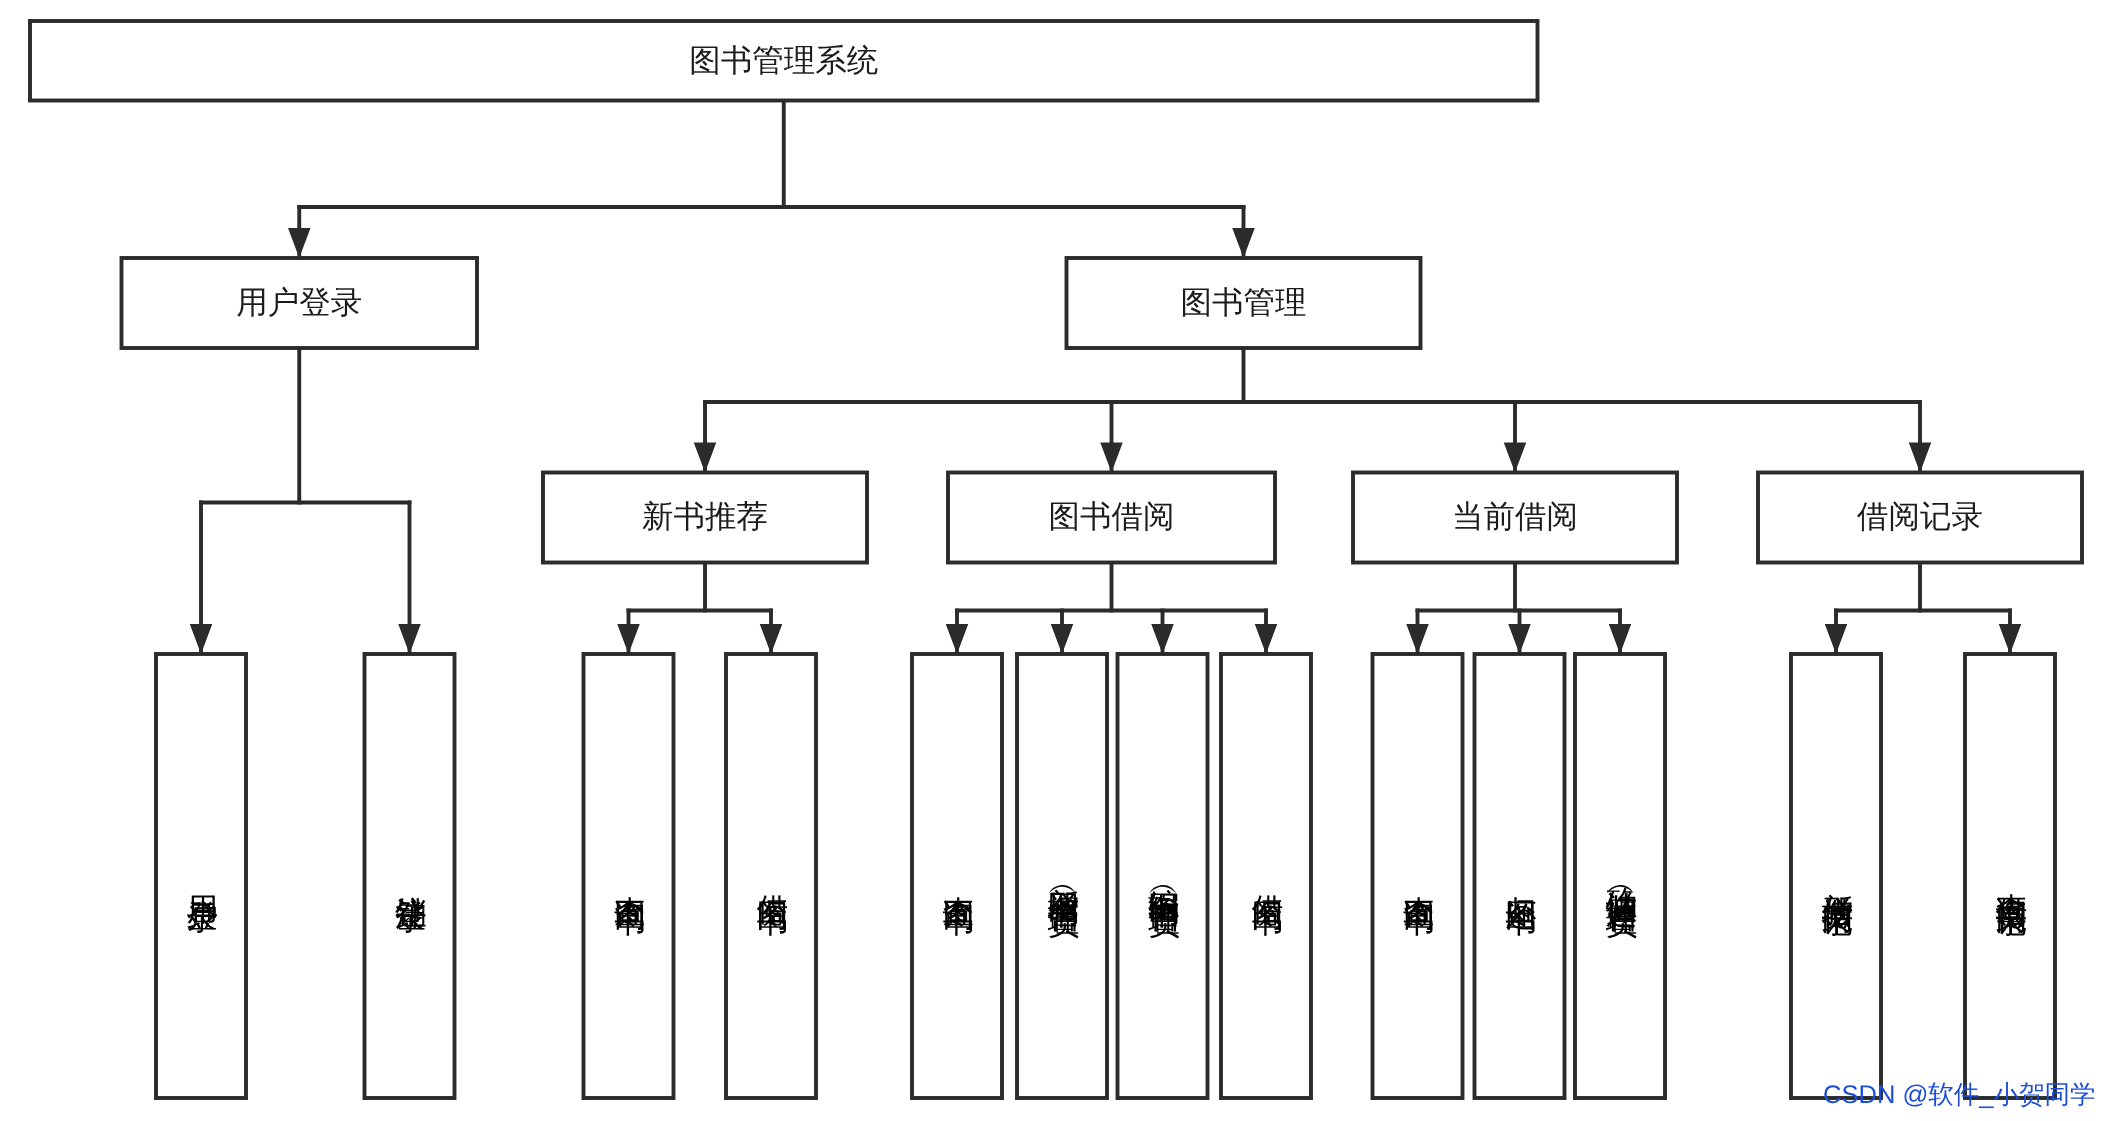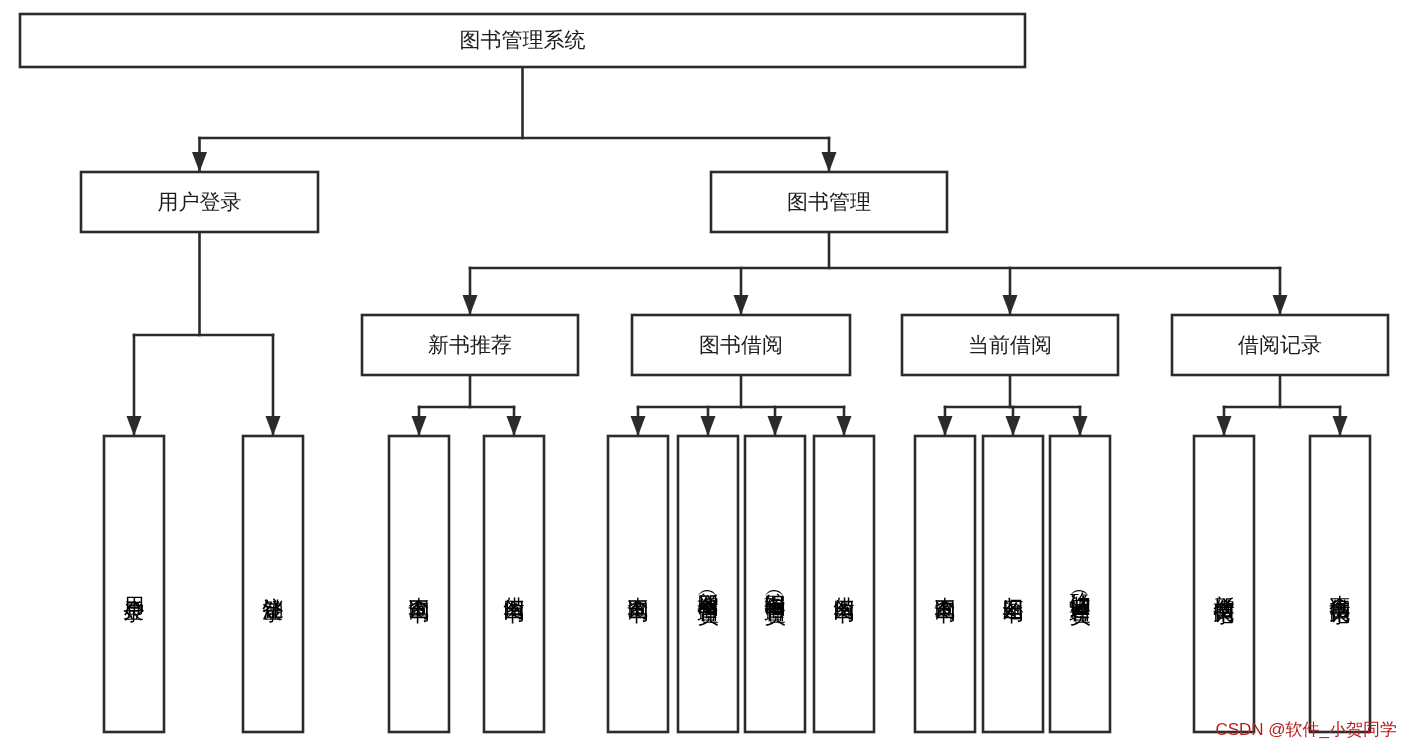--- a/index.html
+++ b/index.html
@@ -52,21 +52,21 @@
     writing-mode: vertical-rl;
     text-orientation: upright;
     letter-spacing: 2px;
   }
   .watermark {
     position: absolute;
     right: 8px;
     bottom: 6px;
     font-family: "Liberation Sans", "DejaVu Sans", sans-serif;
     font-size: 17px;
-    color: #b91c1c;
+    color: #1d4ed8;
     white-space: nowrap;
     pointer-events: none;
   }
 </style>
 </head>
 <body>
 
 <div id="diagram-root">
   <svg id="diagram-svg" width="1405" height="747" viewBox="0 0 1405 747">
       <path d="M 522.5 67 L 522.5 138" class="connector"></path>

